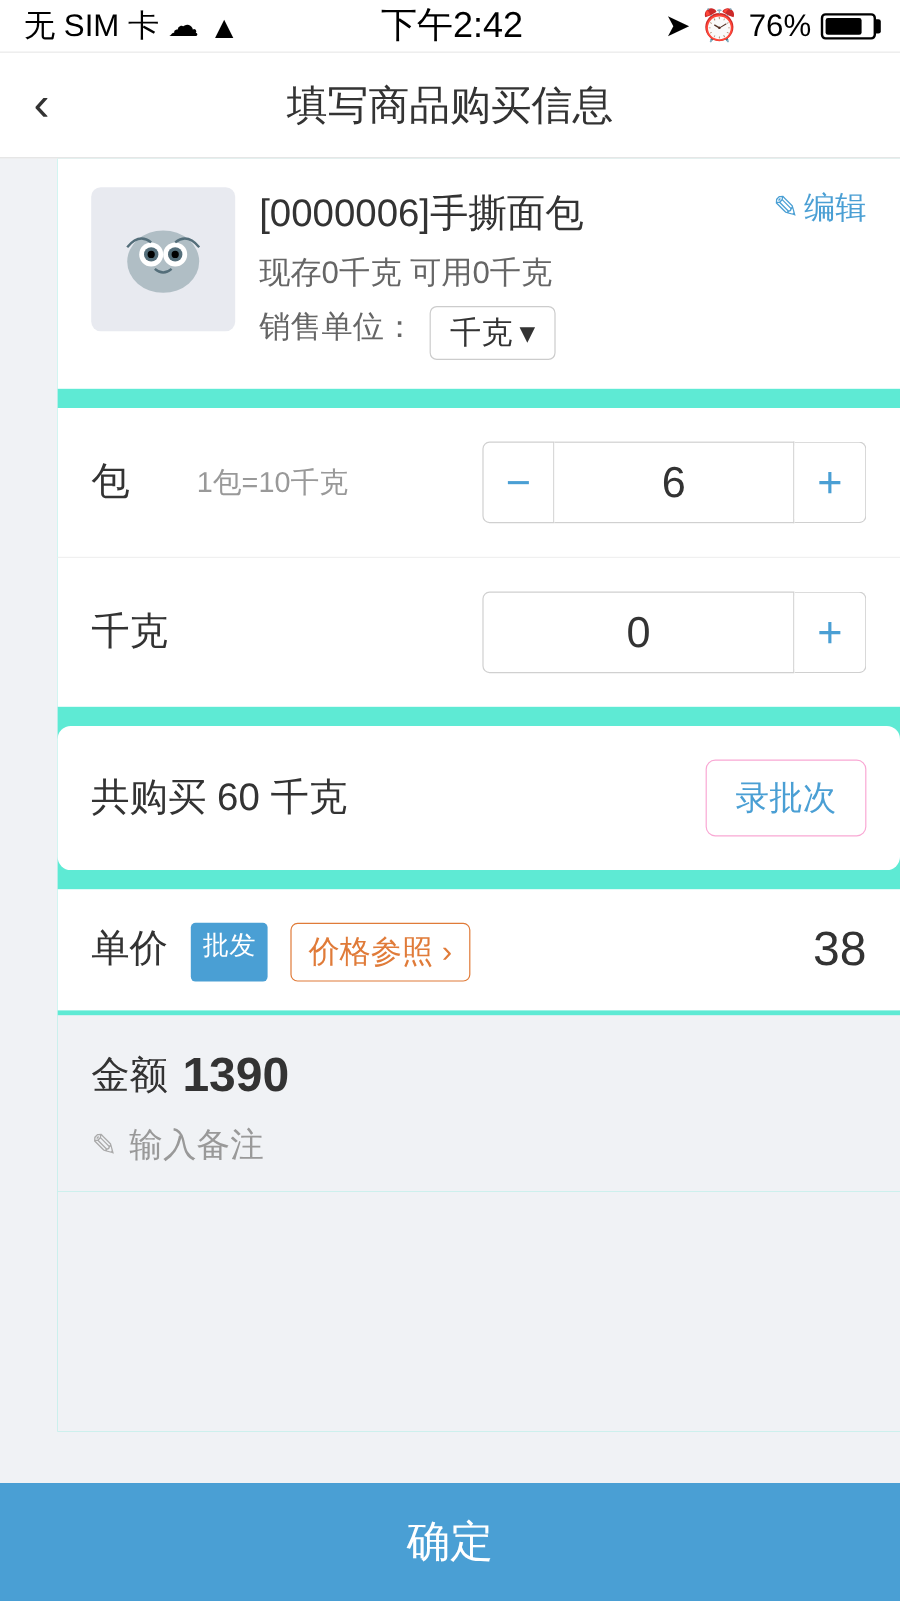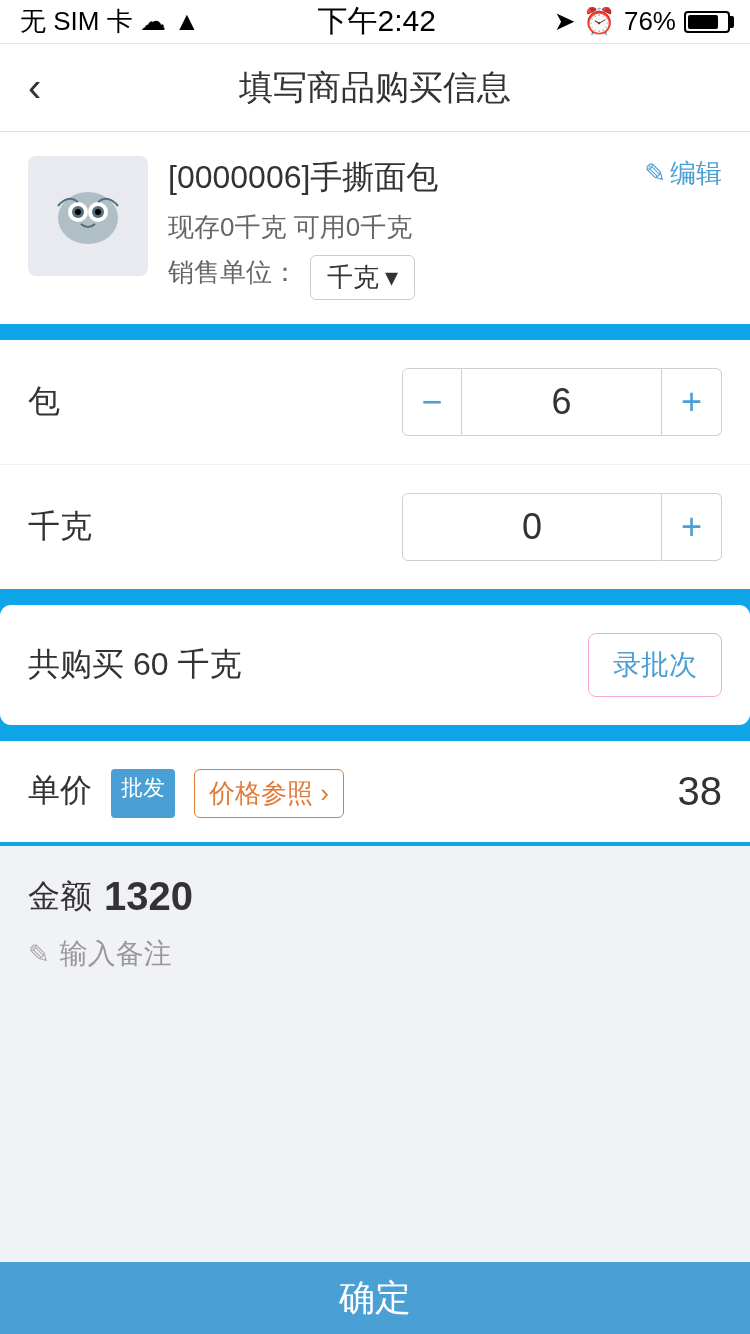--- a/index.html
+++ b/index.html
@@ -21,21 +21,21 @@
       display: flex;
       align-items: center;
       justify-content: space-between;
       padding: 0 20px;
       font-size: 28px;
       color: #000;
       border-bottom: 1px solid #e5e5e5;
     }
     .status-left {
       display: flex;
-      align-items: center;
+      align-items: flex-end;
       gap: 8px;
       font-size: 26px;
     }
     .status-center {
       font-size: 30px;
       font-weight: 500;
     }
     .status-right {
       display: flex;
       align-items: center;
@@ -91,21 +91,22 @@
       cursor: pointer;
     }
     .nav-title {
       font-size: 34px;
       font-weight: 400;
       color: #333;
     }
 
     
     .content {
-      background: #0ea5e9;
+      background: #5eead4;
+      margin-left: 48px;
     }
 
     
     .product-card {
       background: #fff;
       padding: 24px 28px;
       display: flex;
       align-items: flex-start;
       gap: 20px;
       margin-bottom: 16px;
@@ -356,21 +357,21 @@
       height: 200px;
       background: #f0f2f5;
     }
 
     
     .confirm-btn {
       position: fixed;
       bottom: 0;
       left: 0;
       width: 750px;
-      height: 72px;
+      height: 98px;
       background: #4a9fd4;
       color: #fff;
       font-size: 36px;
       font-weight: 500;
       display: flex;
       align-items: center;
       justify-content: center;
       cursor: pointer;
       border: none;
     }
@@ -432,20 +433,21 @@
           <span>▾</span>
         </div>
       </div>
     </div>
   </div>
 
   <div class="section-white">
 
     <div class="quantity-row">
       <span class="qty-label">包</span>
+      <span class="qty-sublabel">1包=10千克</span>
       <div class="qty-controls">
         <div class="qty-btn minus">−</div>
         <input class="qty-input" type="text" value="6" style="">
         <div class="qty-btn plus" style="border-left:none;">+</div>
       </div>
     </div>
 
     <div class="quantity-row">
       <span class="qty-label">千克</span>
       <div class="qty-controls">
@@ -467,21 +469,21 @@
       <span class="price-label">单价</span>
       <span class="price-tag">批发</span>
       <div class="price-ref-btn">价格参照 ›</div>
       <span class="price-value">38</span>
     </div>
   </div>
 
   <div class="amount-section">
     <div class="amount-row">
       <span class="amount-label">金额</span>
-      <span class="amount-value">1320</span>
+      <span class="amount-value">1390</span>
     </div>
     <div class="note-row">
       <span class="pencil-icon">✎</span>
       <span>输入备注</span>
     </div>
   </div>
 
   <div class="bottom-spacer"></div>
 
 </div>

